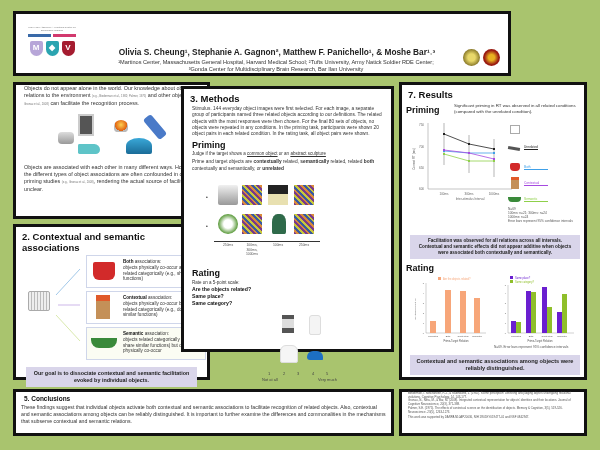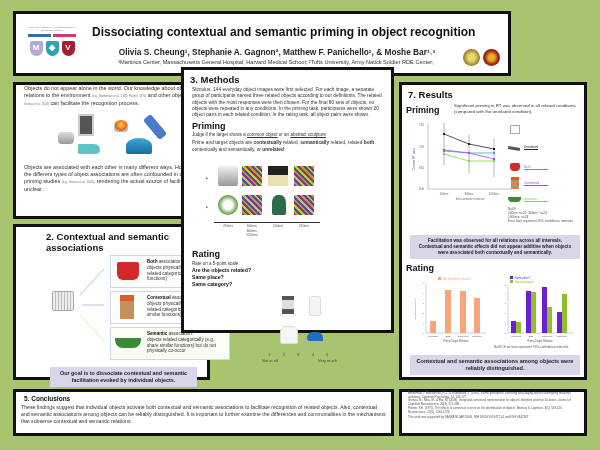--- a/index.html
+++ b/index.html
@@ -21,23 +21,23 @@
   .seal { width: 17px; height: 17px; border-radius: 50%; }
 
   .col-title { font-weight: bold; font-size: 9.5px; color: #111; padding: 4px 6px 2px; }
   .body-txt { font-size: 5.4px; line-height: 7px; color: #333; padding: 0 8px; }
   .small-ref { font-size: 2.8px; color: #777; }
   .sub-head { font-weight: bold; font-size: 9px; color: #111; padding: 3px 8px 1px; }
   .goal { background: #d9d5ea; font-weight: bold; font-size: 5.4px; line-height: 7px; text-align: center; padding: 3px 6px; color: #222; }
 
   
   .p1 { left: 13px; top: 82px; width: 197px; height: 137px; }
-  .p2 { left: 13px; top: 224px; width: 197px; height: 156px; padding-left: 24px; }
+  .p2 { left: 13px; top: 224px; width: 197px; height: 156px; }
   .p3 { left: 179px; }
-  .p3 { left: 181px; top: 67px; width: 213px; height: 266px; }
+  .p3 { left: 181px; top: 86px; width: 213px; height: 266px; }
   .p4 { left: 399px; top: 82px; width: 188px; height: 298px; }
   .p5 { left: 13px; top: 389px; width: 381px; height: 47px; }
   .p6 { left: 399px; top: 389px; width: 188px; height: 47px; }
 
   .obj { position: absolute; }
   .assoc-box { position: absolute; border: 1px solid #cfd6ea; background: #fff; }
   .assoc-txt { position: absolute; left: 36px; top: 3px; font-size: 4.6px; line-height: 5.8px; color: #333; width: 80px; }
   .assoc-txt b { color: #111; }
 
   .timeline { position: absolute; height: 1px; background: #333; }
@@ -62,21 +62,20 @@
     <div class="logo-bar">
       <span style="background:#3a6aa8"></span>
         <span style="background:#d2396e"></span>
     </div>
     <div class="shields">
       <div class="shield" style="background:#b7a6d8;">M</div>
       <div class="shield" style="background:#2aa4b0;">◆</div>
       <div class="shield" style="background:#a51c30;">V</div>
     </div>
   </div>
-  <div class="title">Dissociating contextual and semantic priming in object recognition</div>
   <div class="authors">Olivia S. Cheung¹, Stephanie A. Gagnon², Matthew F. Panichello¹, &amp; Moshe Bar¹˒³</div>
   <div class="affil">
     <div>¹Martinos Center, Massachusetts General Hospital, Harvard Medical School; ²Tufts University, Army Natick Soldier RDE Center;</div>
     <div>³Gonda Center for Multidisciplinary Brain Research, Bar Ilan University</div>
   </div>
   <div class="logos-right">
     <div class="seal" style="background:radial-gradient(circle,#e8d86a 30%,#8a7a2a 70%);"></div>
     <div class="seal" style="background:radial-gradient(circle,#e8b020 25%,#9a1c12 60%);"></div>
   </div>
 </div>

